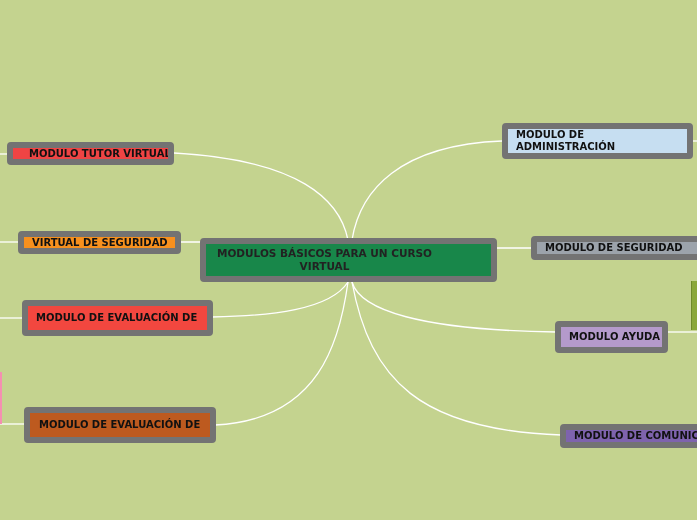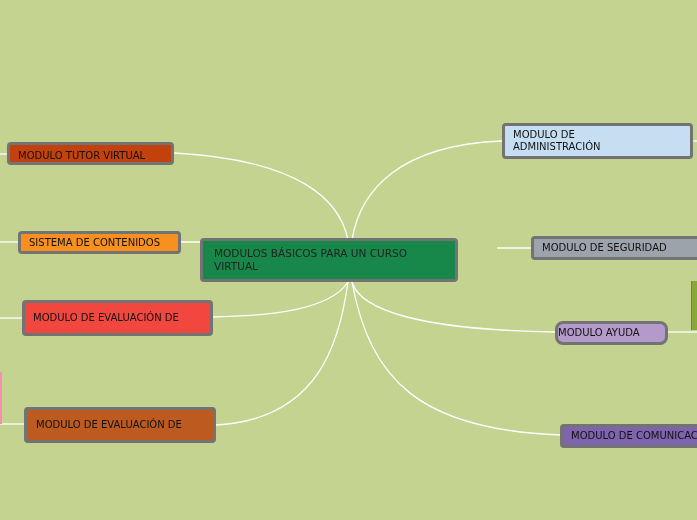--- a/index.html
+++ b/index.html
@@ -7,23 +7,23 @@
     width: 697px; height: 520px; overflow: hidden;
     background: #c4d38f;
     position: relative;
     font-family: "DejaVu Sans", sans-serif;
   }
   #canvas { position: absolute; left: 0; top: 0; width: 697px; height: 520px; }
   svg.links { position: absolute; left: 0; top: 0; }
   .node {
     position: absolute;
     box-sizing: border-box;
-    border: 3px solid #737373;
+    border: 6px solid #737373;
     border-radius: 4px;
-    font-weight: normal;
+    font-weight: bold;
     font-size: 10px;
     line-height: 12px;
     color: #111;
     display: flex;
     align-items: center;
     white-space: nowrap;
     overflow: hidden;
     cursor: pointer;
   }
   .node span { display: block; }
@@ -59,33 +59,33 @@
       <path d="M352,282 C360,310 420,330 556,332"></path>
       <path d="M352,282 C370,380 420,430 561,435"></path>
       <path d="M692,141 L697,141"></path>
       <path d="M667,332 L697,332"></path>
     </g>
   </svg>
 
   <div class="edge-strip" style="left:0; top:372px; width:2px; height:52px; background:#f48fb1;"></div>
   <div class="edge-strip" style="left:691px; top:281px; width:6px; height:49px; background:#8aa83a; border-left:1px solid #6f8a2c;"></div>
 
-  <div class="node central" style="left:200px; top:238px; width:258px; height:44px; background:#18874a;">
+  <div class="node central" style="left:200px; top:238px; width:297px; height:44px; background:#18874a;text-align:center;">
     <div>
       <span>MODULOS BÁSICOS PARA UN CURSO</span>
       <span>VIRTUAL</span>
     </div>
   </div>
 
-  <div class="node" style="left:7px; top:142px; width:167px; height:23px; background:#c2410c; padding-left:8px;align-items:flex-end;">
+  <div class="node" style="left:7px; top:142px; width:167px; height:23px; background:#ef4444; padding-left:16px;">
     <span>MODULO TUTOR VIRTUAL</span>
   </div>
 
   <div class="node" style="left:18px; top:231px; width:163px; height:23px; background:#f7901e; padding-left:8px;">
-    <span>SISTEMA DE CONTENIDOS</span>
+    <span>VIRTUAL DE SEGURIDAD</span>
   </div>
 
   <div class="node" style="left:22px; top:300px; width:191px; height:36px; background:#f2473f; padding-left:8px;">
     <div>
       <span>MODULO DE EVALUACIÓN DE</span>
     </div>
   </div>
 
   <div class="node" style="left:24px; top:407px; width:192px; height:36px; background:#bd5a1f; padding-left:9px;">
     <div>
@@ -97,21 +97,21 @@
     <div>
       <span>MODULO DE</span>
       <span>ADMINISTRACIÓN</span>
     </div>
   </div>
 
   <div class="node" style="left:531px; top:236px; width:180px; height:24px; background:#9ca3ab; padding-left:8px;">
     <span>MODULO DE SEGURIDAD</span>
   </div>
 
-  <div class="node" style="left:555px; top:321px; width:113px; height:24px; background:#b49acb; border-radius:8px;">
+  <div class="node" style="left:555px; top:321px; width:113px; height:32px; background:#b49acb; padding-left:8px;">
     <span>MODULO AYUDA</span>
   </div>
 
   <div class="node" style="left:560px; top:424px; width:180px; height:24px; background:#7e63ad; padding-left:8px;">
     <span>MODULO DE COMUNICACIÓN</span>
   </div>
 
 </div>
 
 </body></html>

